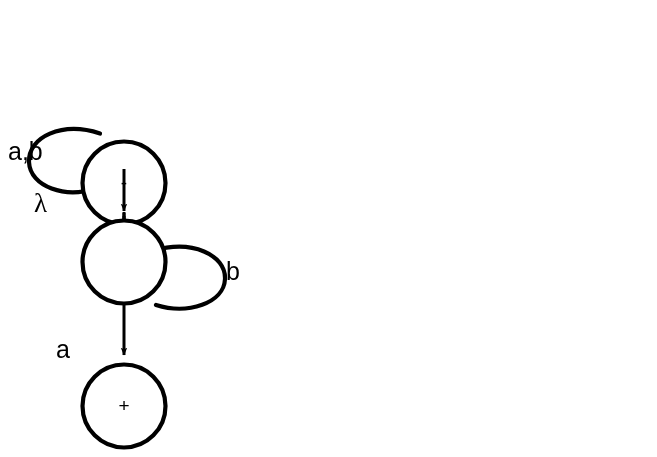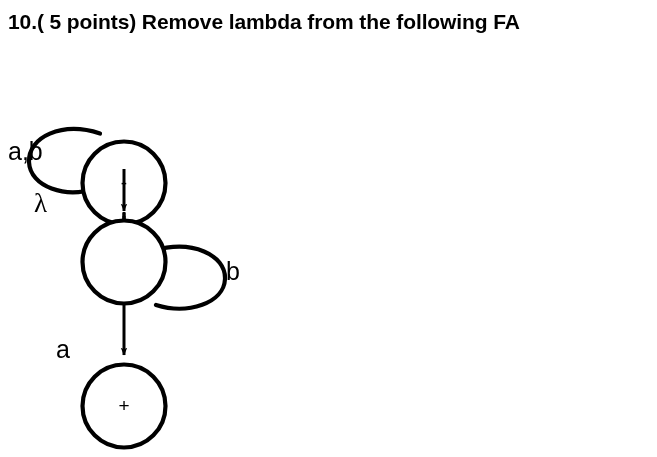--- a/index.html
+++ b/index.html
@@ -71,21 +71,20 @@
     font-size: 27px;
     font-weight: 400;
     fill: #000000;
   }
 </style>
 </head>
 <body>
 
 <div id="page-root">
 
-  <div class="question-heading">10.( 5 points)  Remove lambda from the following FA</div>
 
   <div class="diagram-canvas">
     <svg width="657" height="402" viewBox="0 0 657 402" xmlns="http://www.w3.org/2000/svg">
 
       <defs>
         <marker id="arrowhead" markerWidth="9" markerHeight="9" refX="7.2" refY="3.2" orient="auto" markerUnits="userSpaceOnUse">
           <path d="M0,0 L7.6,3.2 L0,6.4 L1.5,3.2 Z" fill="#000000"></path>
         </marker>
       </defs>
 

